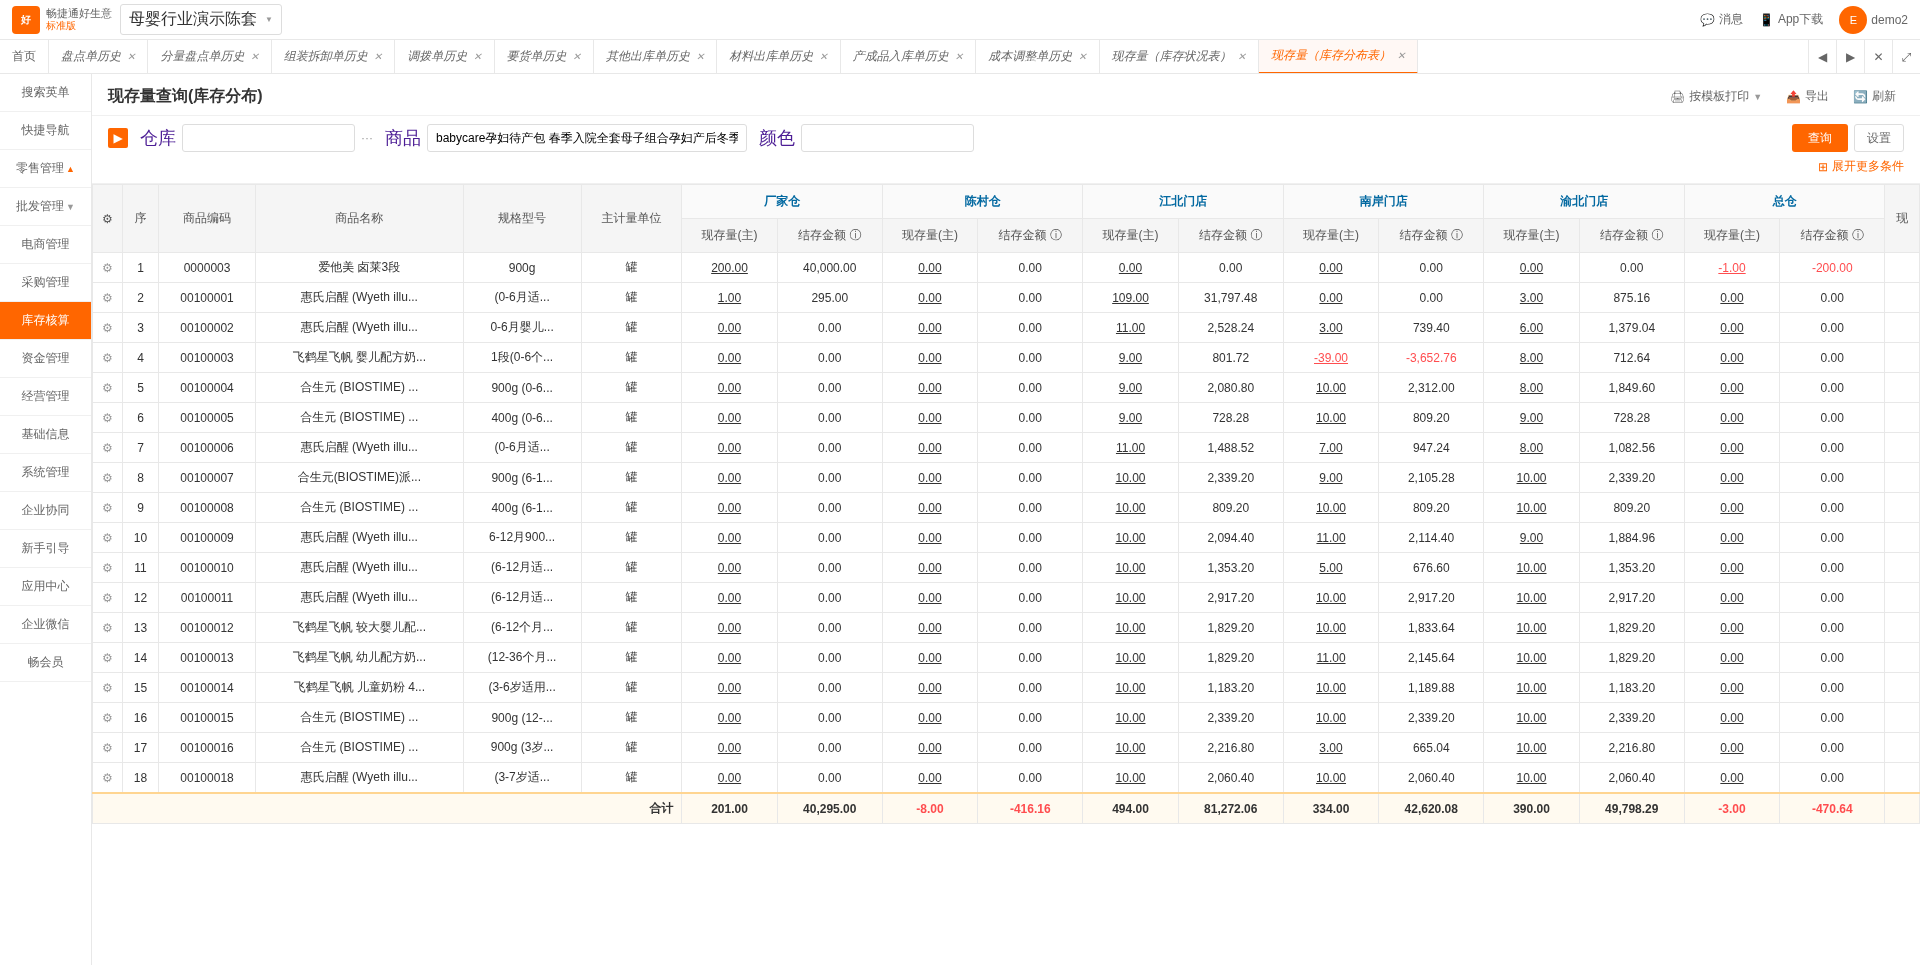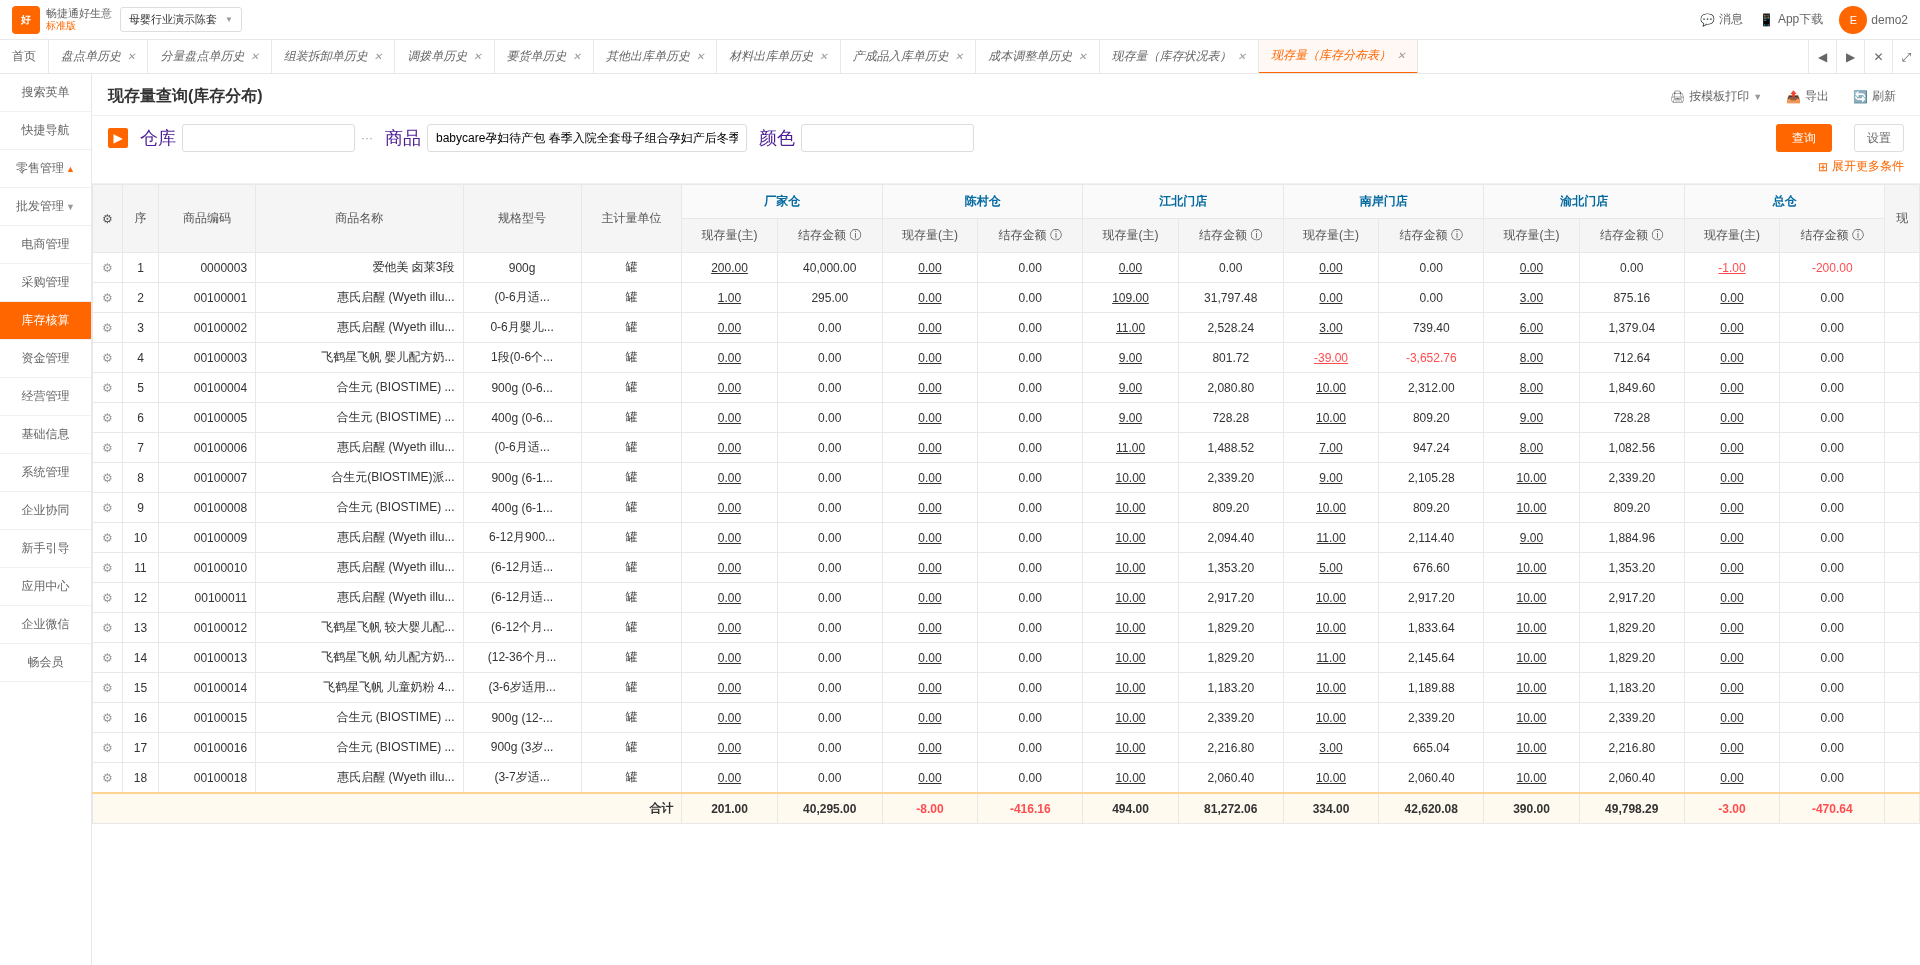--- a/index.html
+++ b/index.html
@@ -4,21 +4,21 @@
   <style>
     * { margin: 0; padding: 0; box-sizing: border-box; }
     body { font-family: "Microsoft YaHei", "PingFang SC", sans-serif; font-size: 12px; background: #f5f5f5; color: #333; overflow: hidden; }
     
     
     .top-bar { height: 40px; background: #fff; border-bottom: 1px solid #e8e8e8; display: flex; align-items: center; justify-content: space-between; padding: 0 12px; }
     .top-bar-left { display: flex; align-items: center; gap: 8px; }
     .logo-area { display: flex; align-items: center; gap: 6px; }
     .logo-icon { width: 28px; height: 28px; background: #ff6600; border-radius: 4px; display: flex; align-items: center; justify-content: center; color: white; font-size: 10px; font-weight: bold; }
     .logo-text { font-size: 11px; color: #666; line-height: 1.2; }
-    .company-selector { display: flex; align-items: center; gap: 4px; padding: 4px 8px; border: 1px solid #ddd; border-radius: 3px; cursor: pointer; font-size: 11px; color: #333; background: white; }
+    .company-selector { display: flex; align-items: center; gap: 4px; padding: 4px 8px; border: 1px solid #ddd; border-radius: 3px; cursor: pointer; font-size: 16px; color: #333; background: white; }
     .top-bar-right { display: flex; align-items: center; gap: 16px; }
     .top-bar-btn { display: flex; align-items: center; gap: 4px; font-size: 12px; color: #666; cursor: pointer; }
     .user-avatar { width: 28px; height: 28px; border-radius: 50%; background: #ff6600; display: flex; align-items: center; justify-content: center; color: white; font-size: 11px; }
 
     
     .tab-bar { height: 34px; background: #fff; border-bottom: 1px solid #e8e8e8; display: flex; align-items: center; overflow: hidden; }
     .tab-item { height: 34px; display: flex; align-items: center; padding: 0 12px; border-right: 1px solid #e8e8e8; font-size: 12px; color: #666; cursor: pointer; white-space: nowrap; gap: 6px; flex-shrink: 0; font-style: italic; }
     .tab-item.active { color: #ff6600; border-bottom: 2px solid #ff6600; background: #fff8f5; }
     .tab-item .tab-close { color: #999; font-size: 10px; cursor: pointer; }
     .tab-home { padding: 0 12px; color: #666; font-size: 12px; cursor: pointer; display: flex; align-items: center; height: 34px; border-right: 1px solid #e8e8e8; }
@@ -61,21 +61,21 @@
 
     
     .table-container { flex: 1; overflow: auto; background: white; margin: 0; }
     table { width: 100%; border-collapse: collapse; font-size: 12px; }
     thead tr { background: #f5f5f5; }
     th { padding: 8px 6px; border: 1px solid #e8e8e8; color: #555; font-weight: 500; text-align: center; white-space: nowrap; position: sticky; top: 0; background: #f5f5f5; z-index: 2; }
     th.group-header { background: #fafafa; color: #0369a1; font-weight: 600; }
     td { padding: 6px 8px; border: 1px solid #e8e8e8; text-align: center; color: #333; white-space: nowrap; }
     .num-link { color: #333; text-decoration: underline; cursor: pointer; }
     .num-negative { color: #ff4d4f; }
-    td.text-left { text-align: right; }
+    td.text-left { text-align: center; }
     
     
     .total-row td { background: #fffaf0 !important; border-top: 2px solid #ffd591; font-weight: 600; }
 
     
     ::-webkit-scrollbar { width: 6px; height: 6px; }
     ::-webkit-scrollbar-track { background: #f1f1f1; }
     ::-webkit-scrollbar-thumb { background: #ccc; border-radius: 3px; }
 
     
@@ -189,21 +189,21 @@
           <span class="filter-ellipsis">···</span>
         </div>
         <div class="filter-item">
           <span class="filter-label">商品</span>
           <input class="filter-input filter-input-wide" type="text" value="babycare孕妇待产包 春季入院全套母子组合孕妇产后冬季月子用品 22件套 ..." style="">
         </div>
         <div class="filter-item">
           <span class="filter-label">颜色</span>
           <input class="filter-input filter-color-input" type="text" value="" style="">
         </div>
-        <div style="margin-left:auto;display:flex;gap:22px;align-items:center;padding-left:45px;">
+        <div style="margin-left:auto;display:flex;gap:6px;align-items:center;padding-left:45px;">
           <button class="search-btn">查询</button>
           <button class="setting-btn">设置</button>
         </div>
       </div>
       <div class="filter-row filter-row-2">
         <div style="flex:1;"></div>
         <div class="expand-btn">
           <span>⊞</span>
           <span>展开更多条件</span>
         </div>

